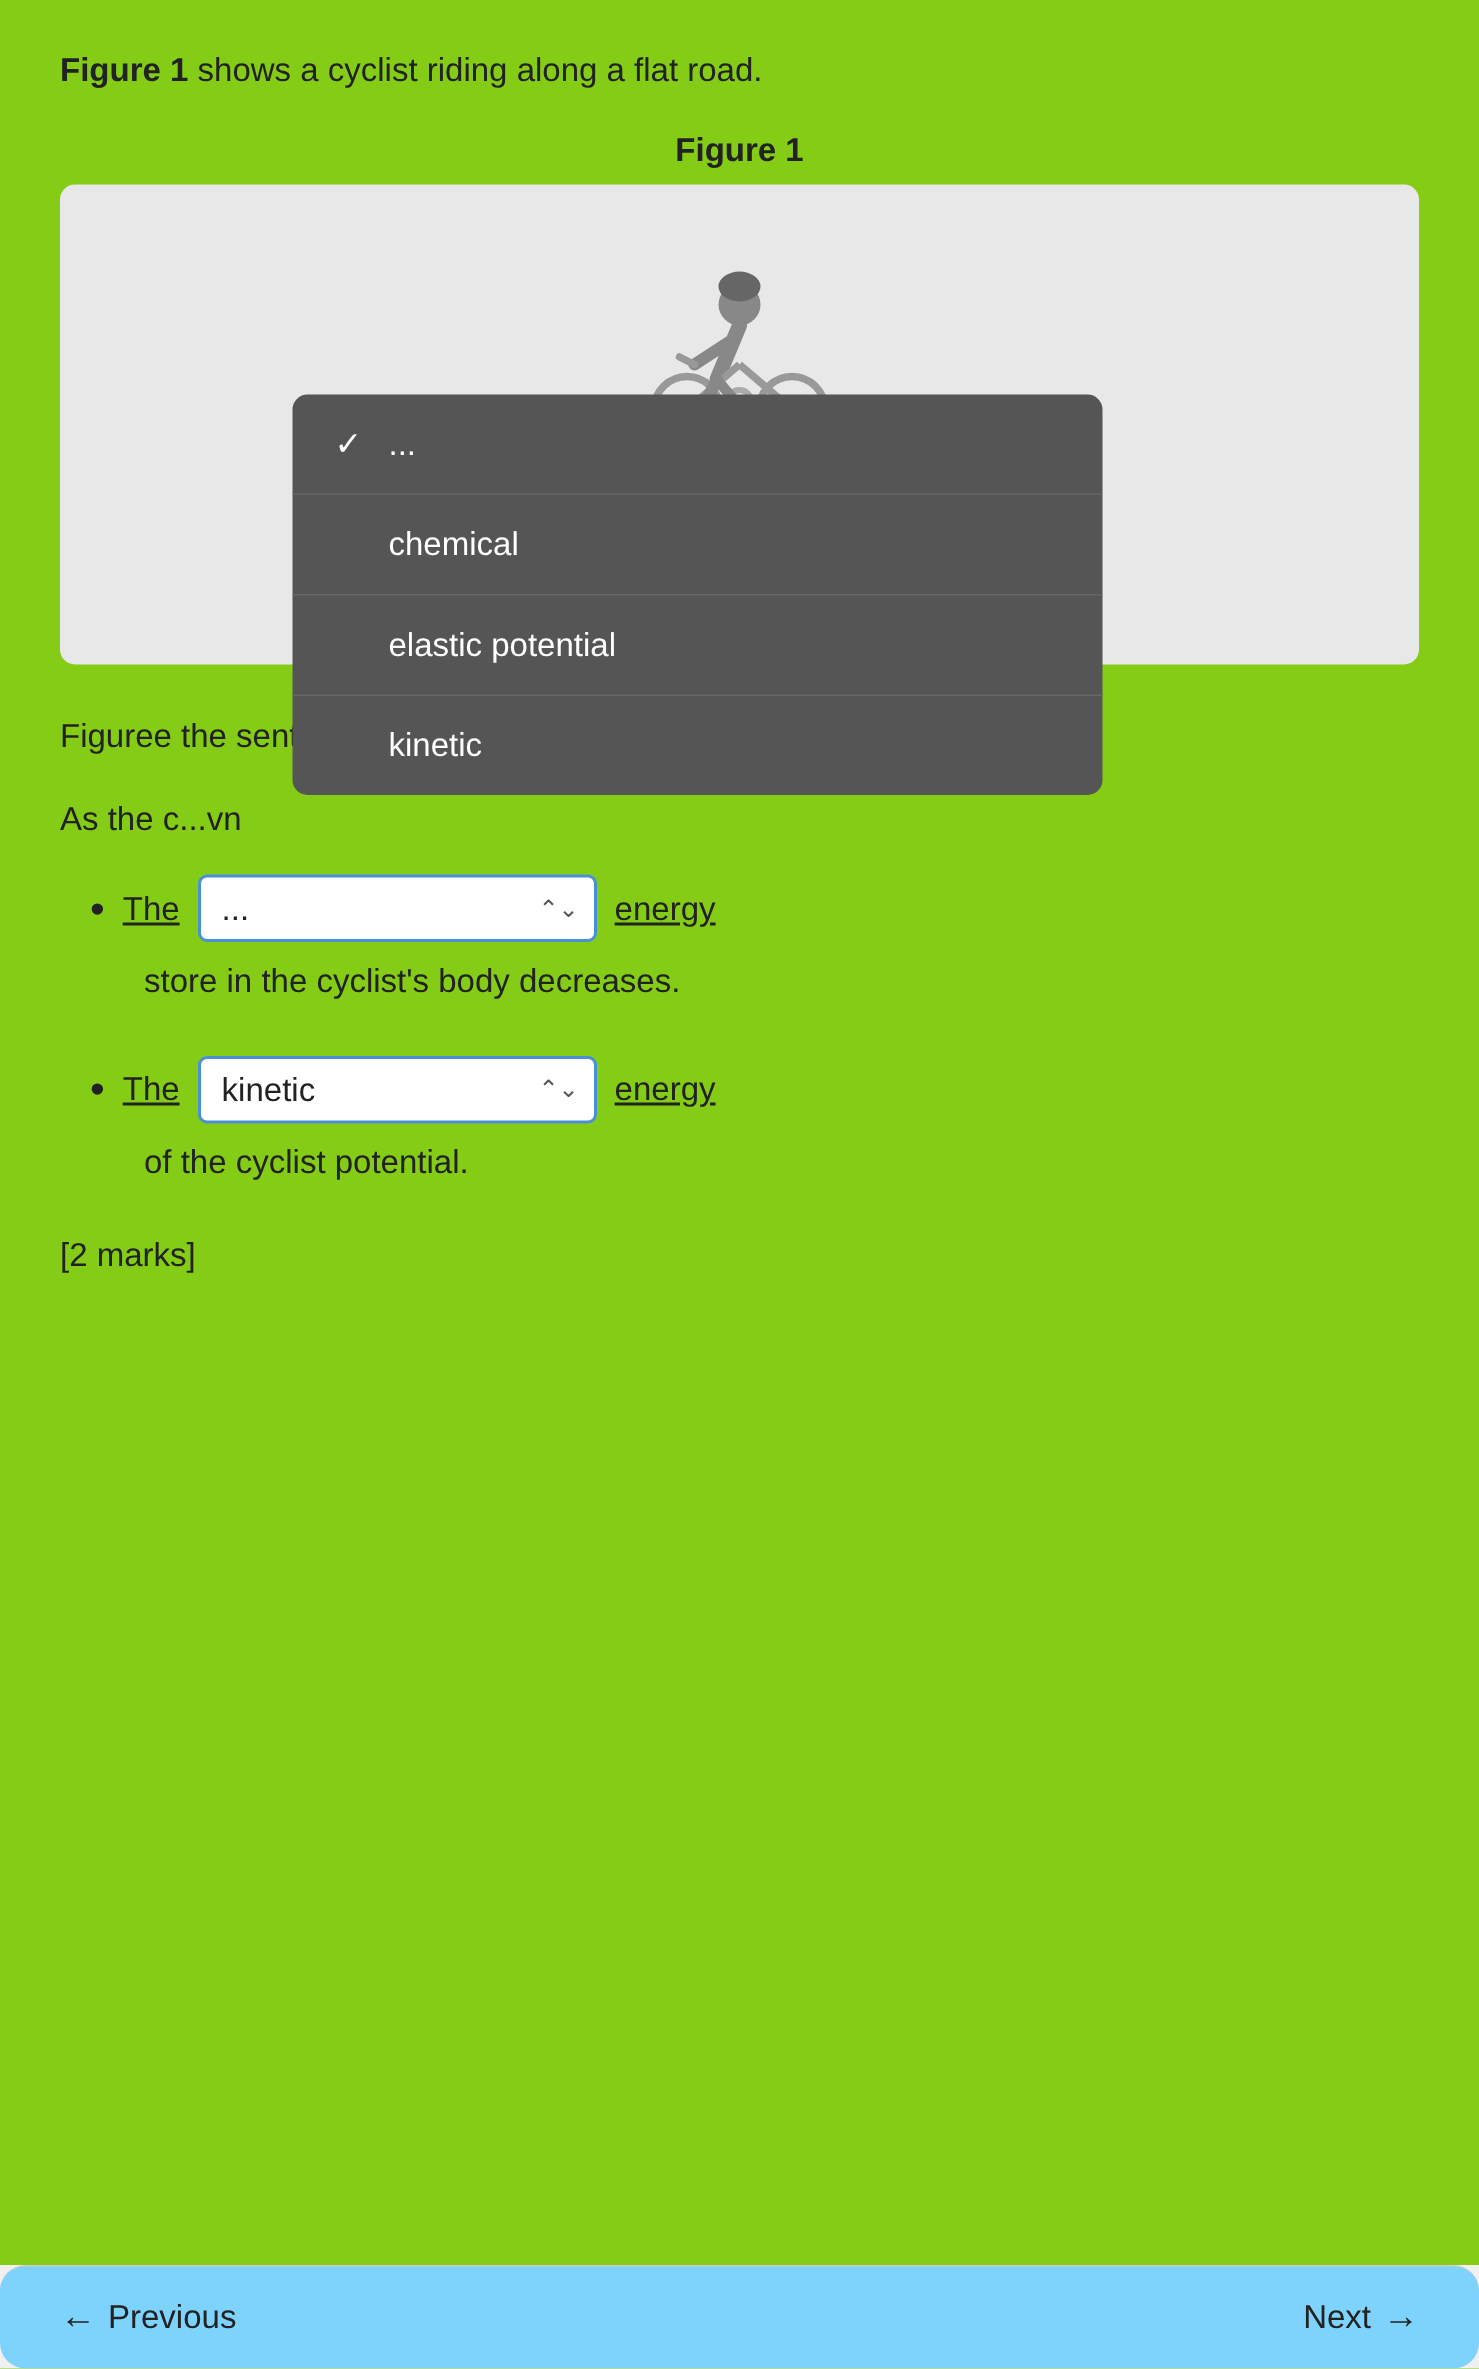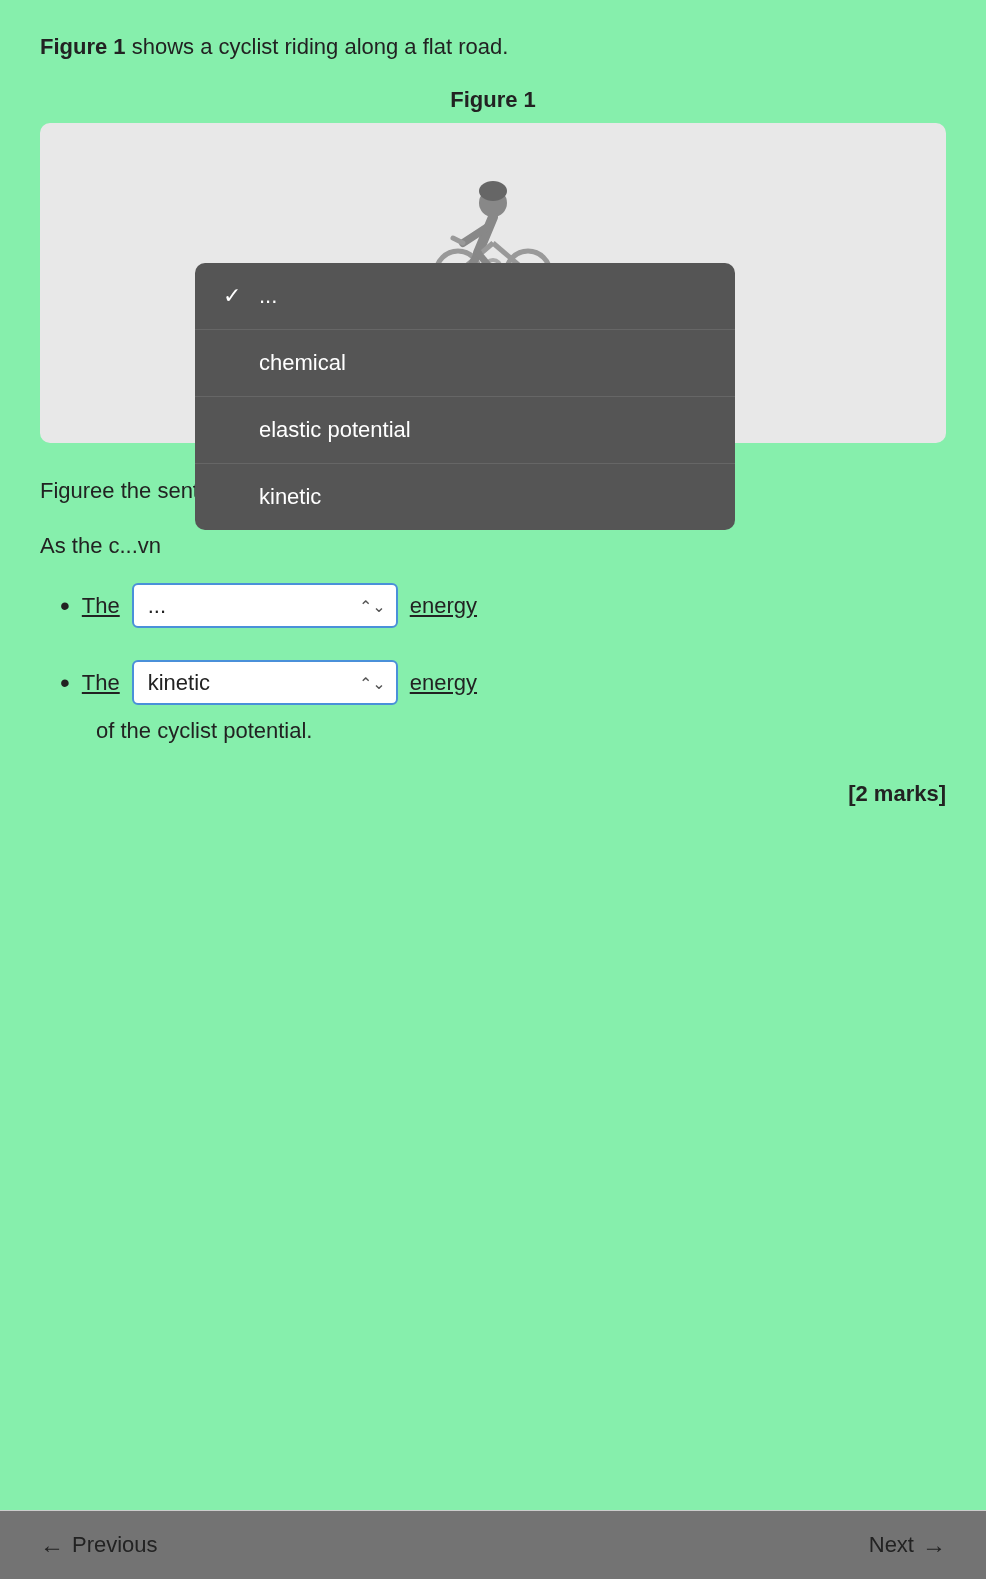--- a/index.html
+++ b/index.html
@@ -7,21 +7,21 @@
     body {
       font-family: Arial, sans-serif;
       background: #f0f0f0;
       width: 986px;
       min-height: 1579px;
       display: flex;
       flex-direction: column;
     }
 
     .page-container {
-      background: #86efac;
+      background: #84cc16;
       flex: 1;
       padding: 30px 40px 0 40px;
       position: relative;
     }
 
     .intro-text {
       font-size: 22px;
       color: #222;
       margin-bottom: 24px;
       line-height: 1.5;
@@ -156,34 +156,35 @@
 
     .continuation-text {
       font-size: 22px;
       color: #222;
       margin-left: 36px;
       line-height: 1.6;
       margin-bottom: 20px;
     }
 
     .marks-line {
-      text-align: right;
-      font-size: 22px;
-      font-weight: bold;
+      text-align: left;
+      font-size: 22px;
+      font-weight: normal;
       color: #222;
       margin: 30px 0 20px 0;
     }
 
     .footer-bar {
       border-top: 1px solid #ccc;
       padding: 20px 40px;
       display: flex;
       justify-content: space-between;
       align-items: center;
-      background: #737373;
+      background: #7dd3fc;
+      border-radius: 17px;
     }
 
     .nav-button {
       font-size: 22px;
       color: #222;
       background: none;
       border: none;
       cursor: pointer;
       display: flex;
       align-items: center;
@@ -281,20 +282,21 @@
         <select class="select-dropdown">
           <option value="...">...</option>
           <option value="chemical">chemical</option>
           <option value="elastic potential">elastic potential</option>
           <option value="gravitational potential">gravitational potential</option>
           <option value="kinetic">kinetic</option>
         </select>
       </div>
       <span class="bullet-text">energy</span>
     </div>
+    <p class="continuation-text">store in the cyclist's body decreases.</p>
   </div>
 
   <div class="bullet-section">
     <div class="bullet-row">
       <span class="bullet-dot">•</span>
       <span class="bullet-text">The</span>
       <div class="select-wrapper">
         <select class="select-dropdown">
           <option value="...">...</option>
           <option value="chemical">chemical</option>

